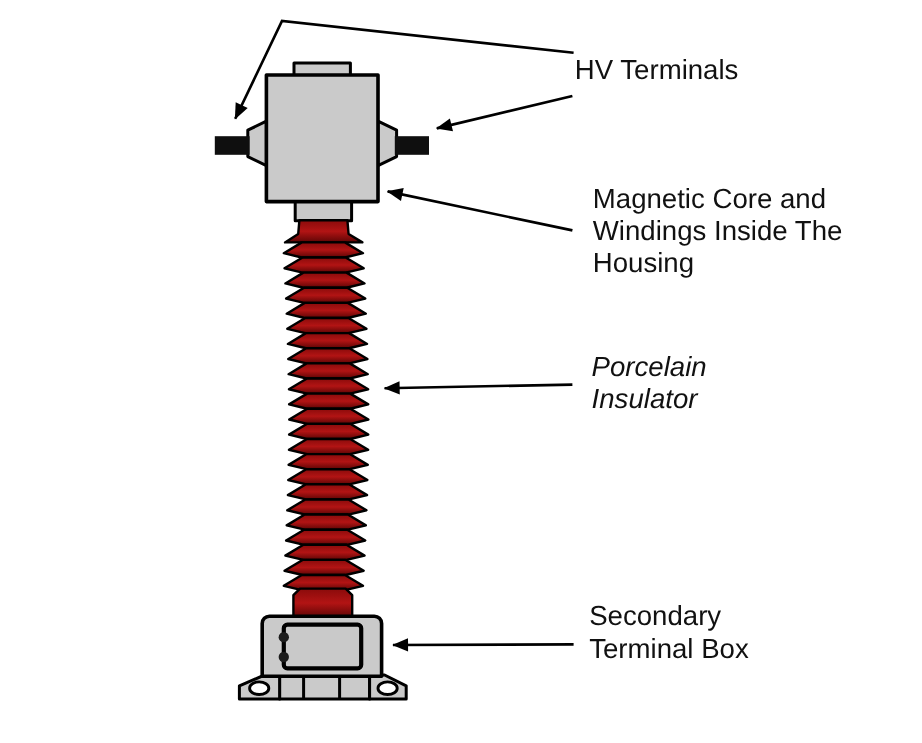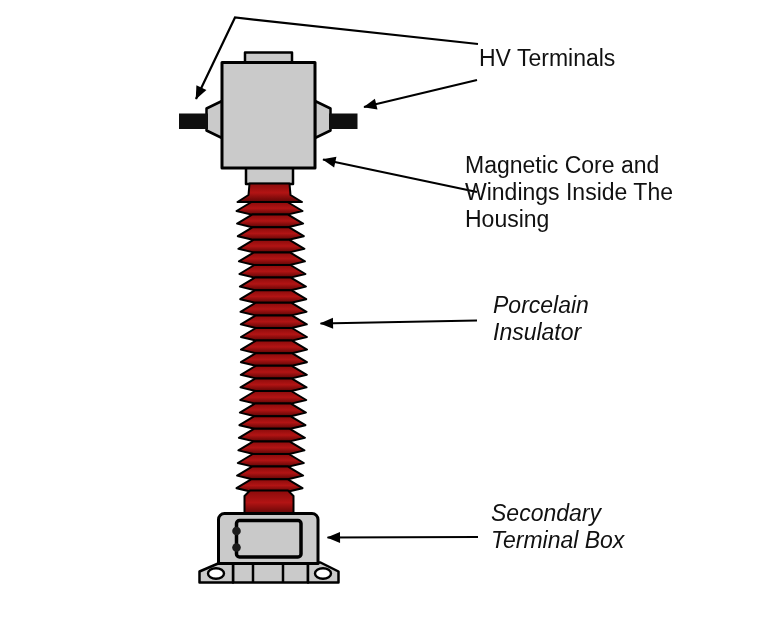--- a/index.html
+++ b/index.html
@@ -58,23 +58,23 @@
     marker-end: url(#arrowhead);
   }
   .lbl {
     position: absolute;
     white-space: pre-line;
     font-size: 23px;
     line-height: 27px;
     color: var(--text, #111111);
   }
   .lbl-hv        { left: 479px; top: 45px;  }
-  .lbl-core      { left: 465px; top: 152px; }
+  .lbl-core      { left: 494px; top: 152px; }
   .lbl-insulator { left: 493px; top: 292px; font-style: italic; }
-  .lbl-secondary { left: 491px; top: 500px; font-style: italic; }
+  .lbl-secondary { left: 491px; top: 500px; }
 </style>
 </head>
 <body>
 
 <div class="canvas">
 
   <svg class="fig" viewBox="0 0 768 619" width="768" height="619">
     <defs>
       <linearGradient id="ribGrad" x1="0" y1="0" x2="0" y2="1">
         <stop offset="0" style="stop-color:var(--rib_top, #8a0b0b)"></stop>

